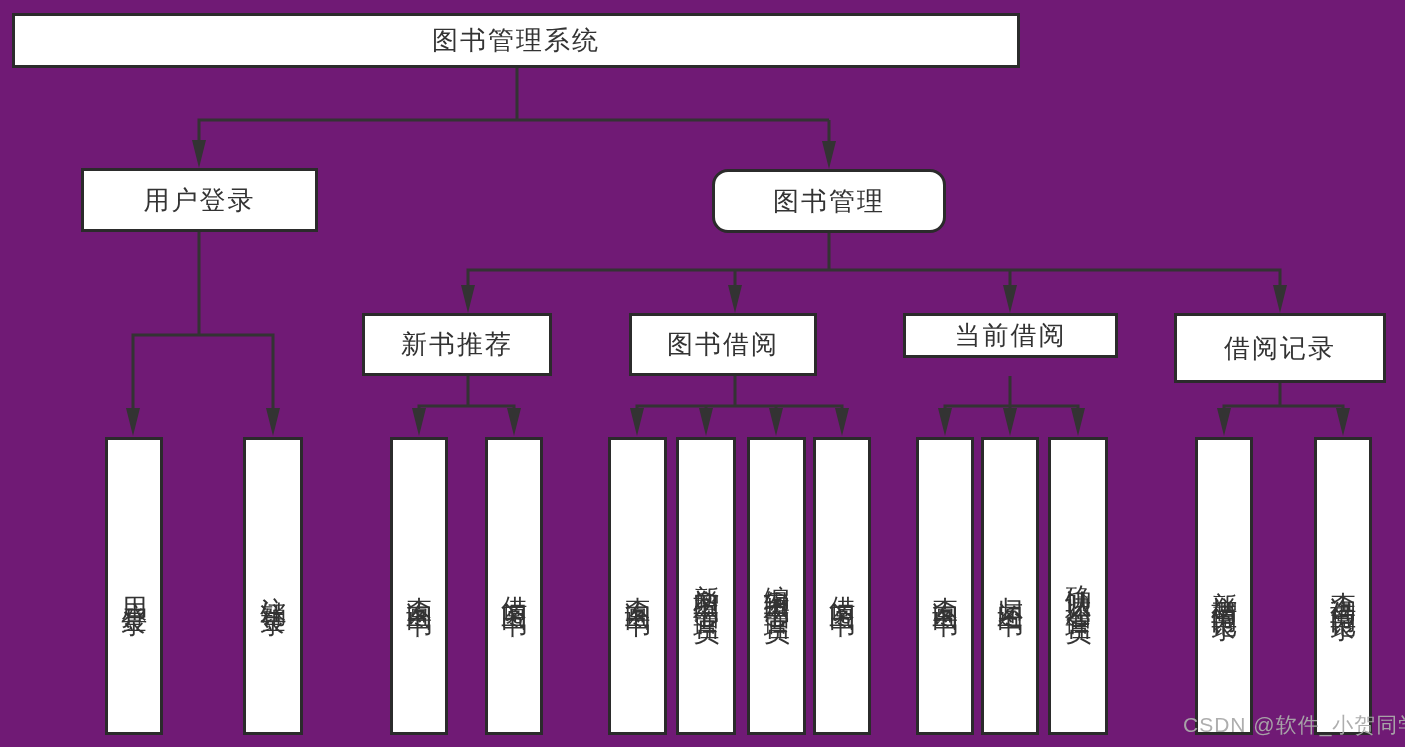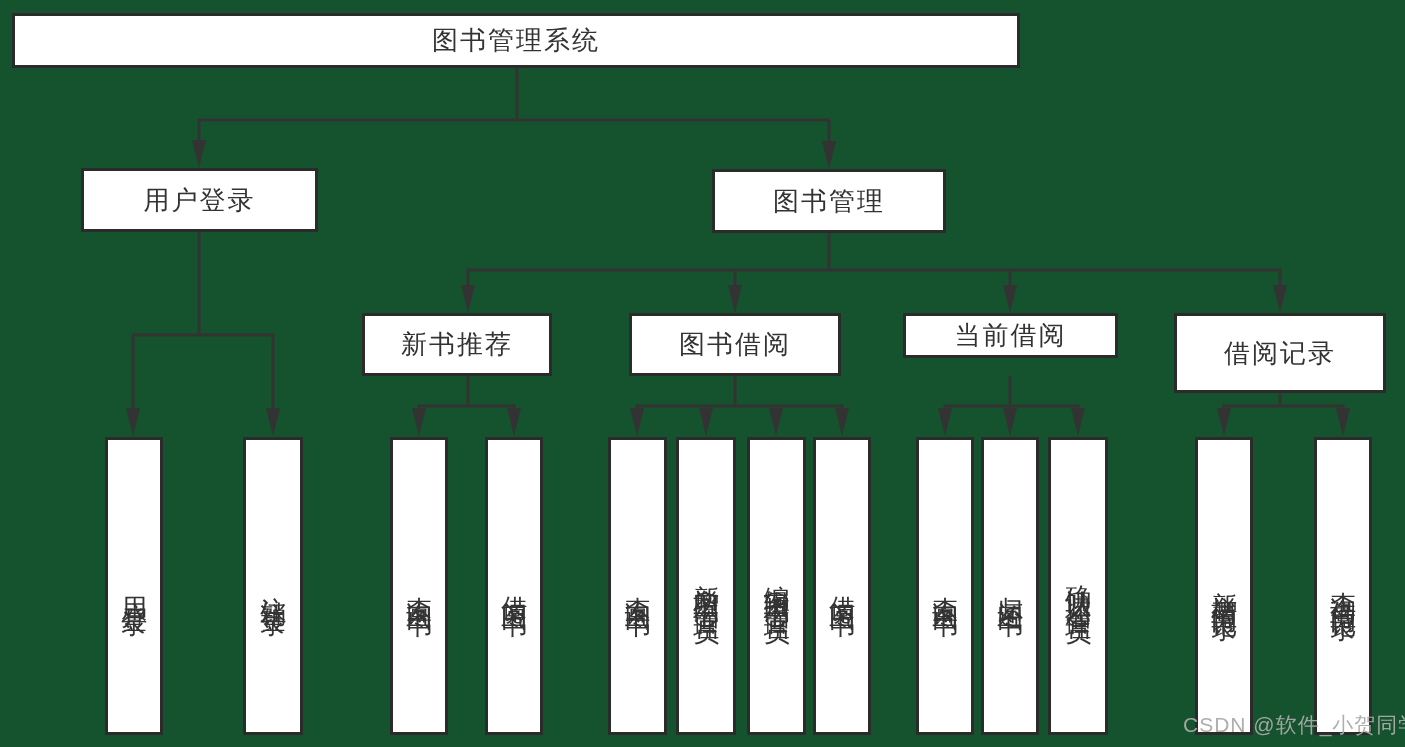--- a/index.html
+++ b/index.html
@@ -1,17 +1,17 @@
 <!DOCTYPE html>
 <html><head>
 <meta charset="utf-8">
 <style>
   html,body{margin:0;padding:0;background:#ffffff;}
   .stage{
-    position:relative;width:1405px;height:747px;background:#14532d;
+    position:relative;width:1405px;height:747px;background:#701a75;
     font-family:"Liberation Sans","DejaVu Sans",sans-serif;color:#333333;overflow:hidden;
   }
   .connectors{position:absolute;left:0;top:0;width:1405px;height:747px;}
   .box{
     position:absolute;box-sizing:border-box;background:#ffffff;
     border:3px solid #2b2b2b;display:flex;align-items:center;justify-content:center;
     font-size:26px;letter-spacing:2px;color:#333333;z-index:2;
   }
   .hlabel{white-space:nowrap;}
   .vbox span{
@@ -61,34 +61,34 @@
     </g>
   </svg>
 
   <div class="box" style="left:12px;top:13px;width:1008px;height:55px;">
     <span class="hlabel">图书管理系统</span>
   </div>
 
   <div class="box" style="left:81px;top:168px;width:237px;height:64px;">
     <span class="hlabel">用户登录</span>
   </div>
-  <div class="box" style="left:712px;top:169px;width:234px;height:64px;">
+  <div class="box" style="left:712px;top:169px;width:234px;height:64px;border-radius:16px;">
     <span class="hlabel">图书管理</span>
   </div>
 
   <div class="box" style="left:362px;top:313px;width:190px;height:63px;">
     <span class="hlabel">新书推荐</span>
   </div>
-  <div class="box" style="left:629px;top:313px;width:212px;height:63px;">
+  <div class="box" style="left:629px;top:313px;width:188px;height:63px;">
     <span class="hlabel">图书借阅</span>
   </div>
   <div class="box" style="left:903px;top:313px;width:215px;height:45px;">
     <span class="hlabel">当前借阅</span>
   </div>
-  <div class="box" style="left:1174px;top:313px;width:212px;height:80px;">
+  <div class="box" style="left:1174px;top:313px;width:212px;height:70px;">
     <span class="hlabel">借阅记录</span>
   </div>
 
   <div class="box vbox" style="left:105px;top:437px;width:58px;height:298px;">
     <span>用户登录</span>
   </div>
   <div class="box vbox" style="left:243px;top:437px;width:60px;height:298px;">
     <span>注销登录</span>
   </div>
 

